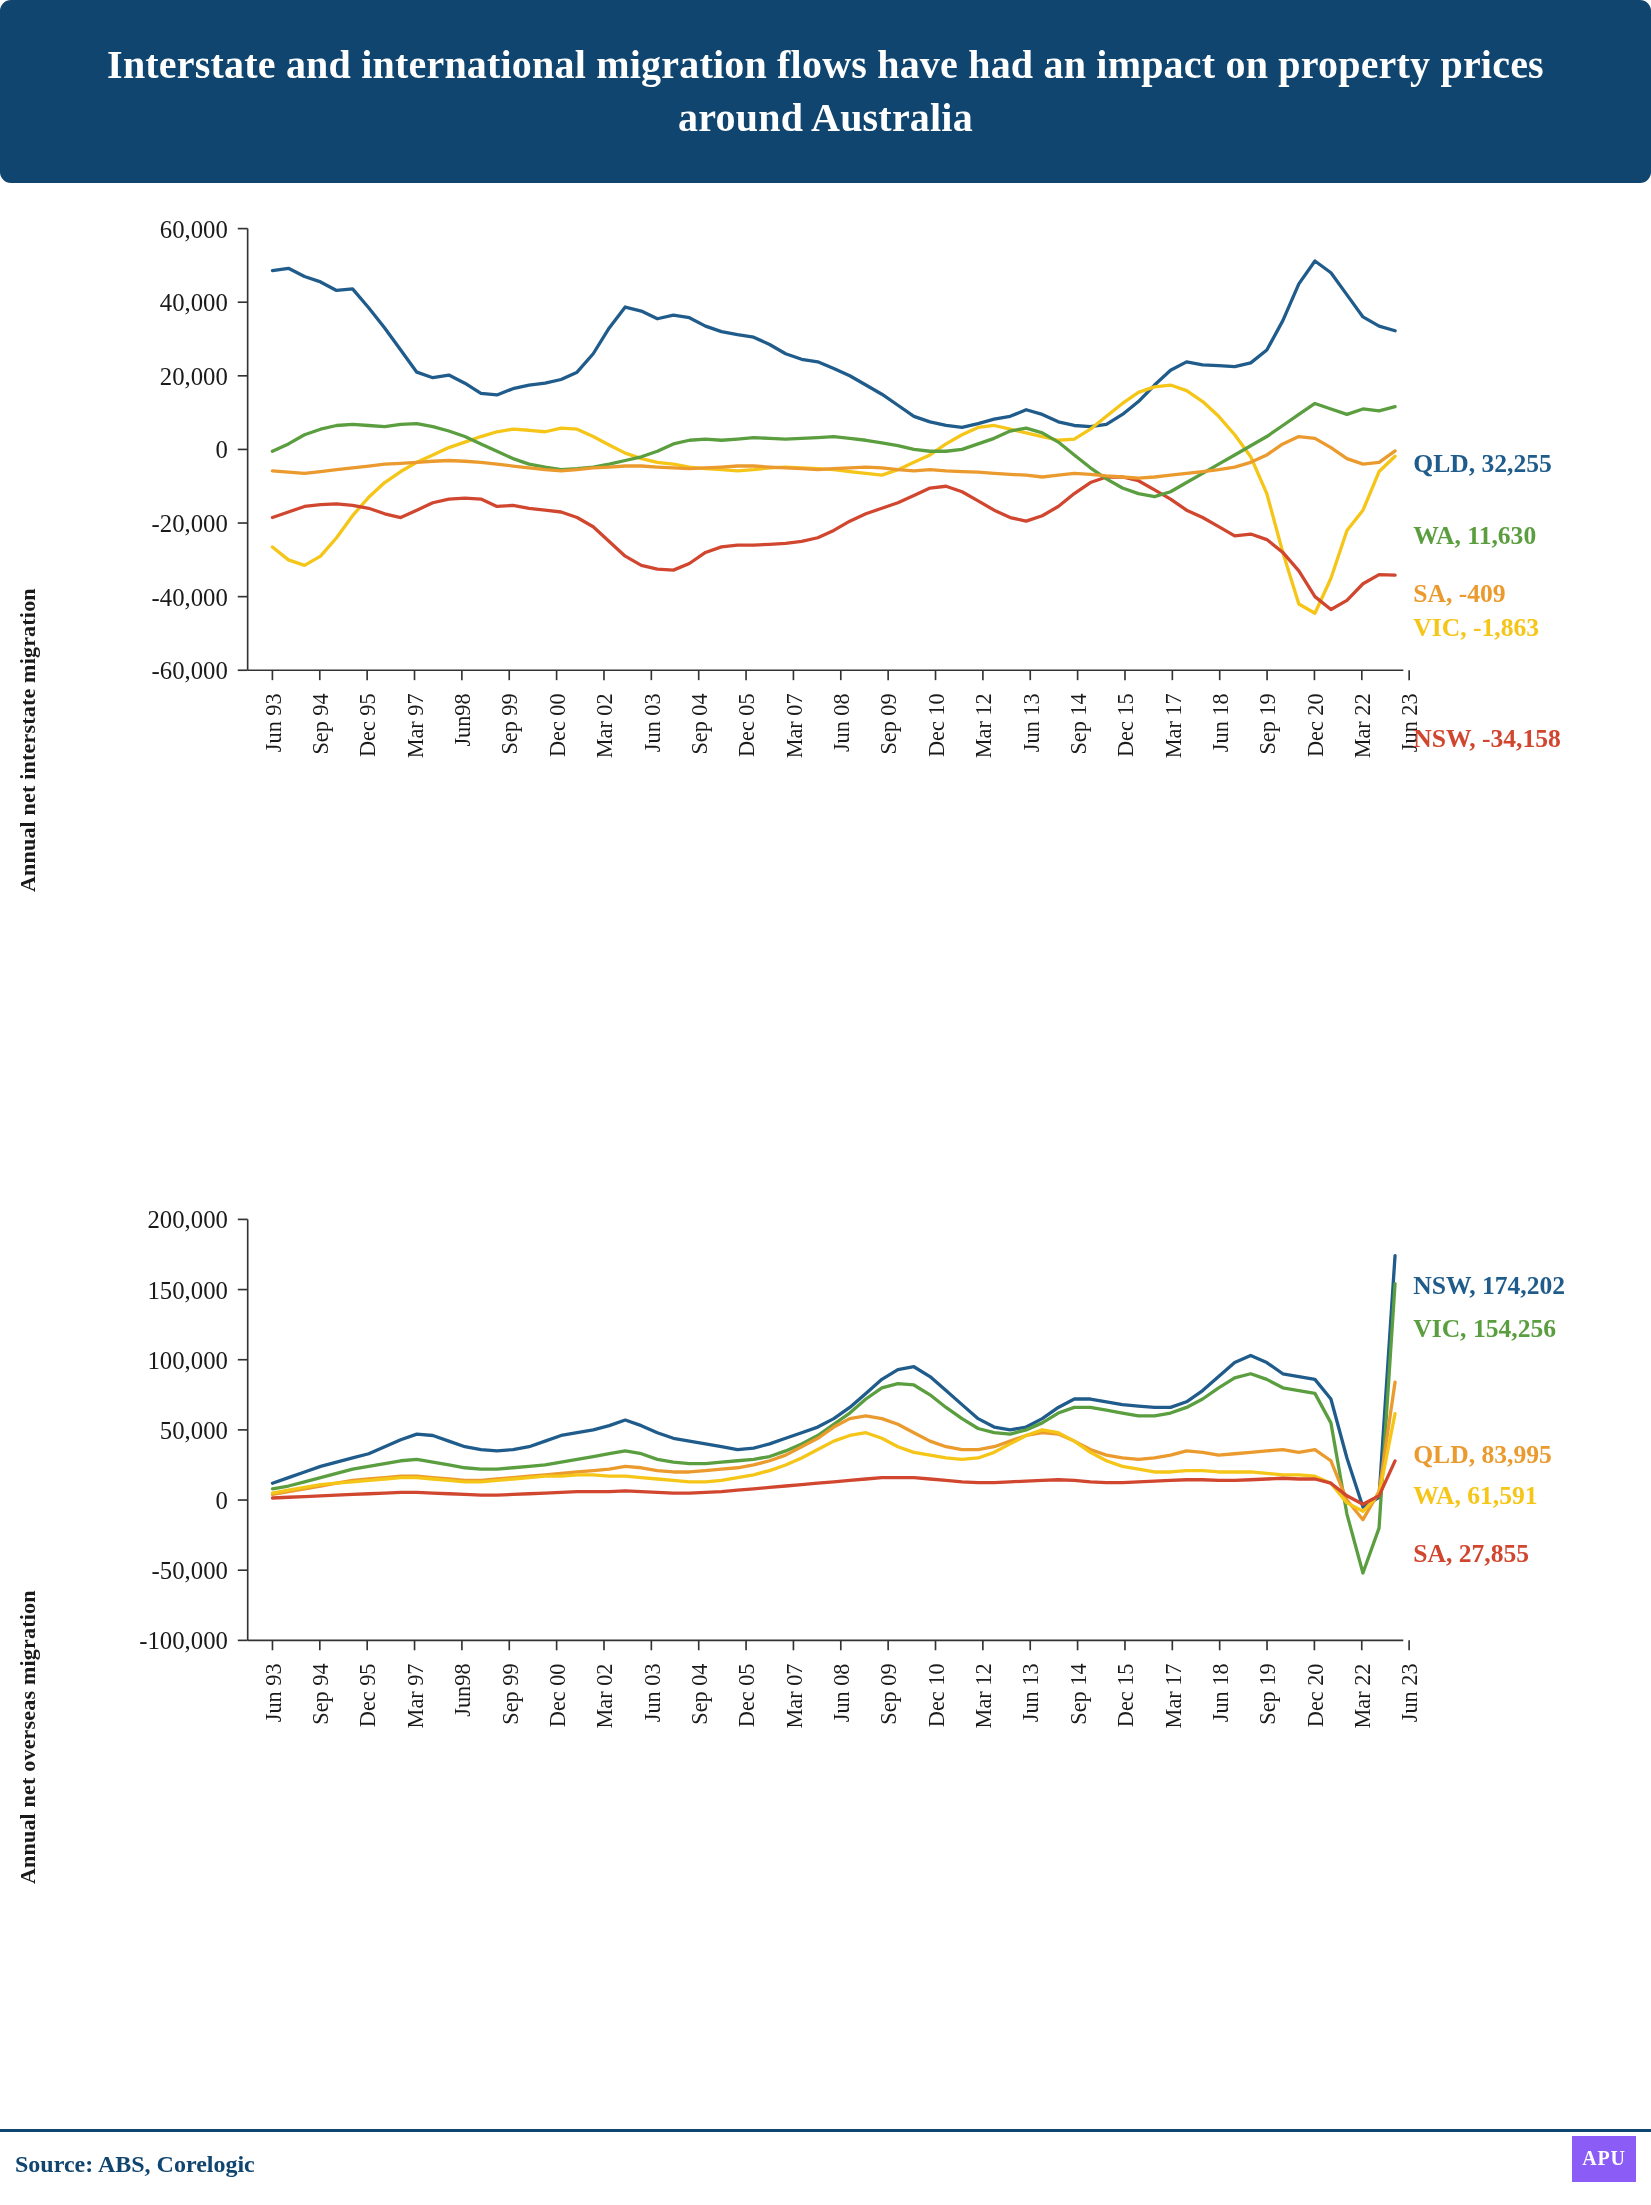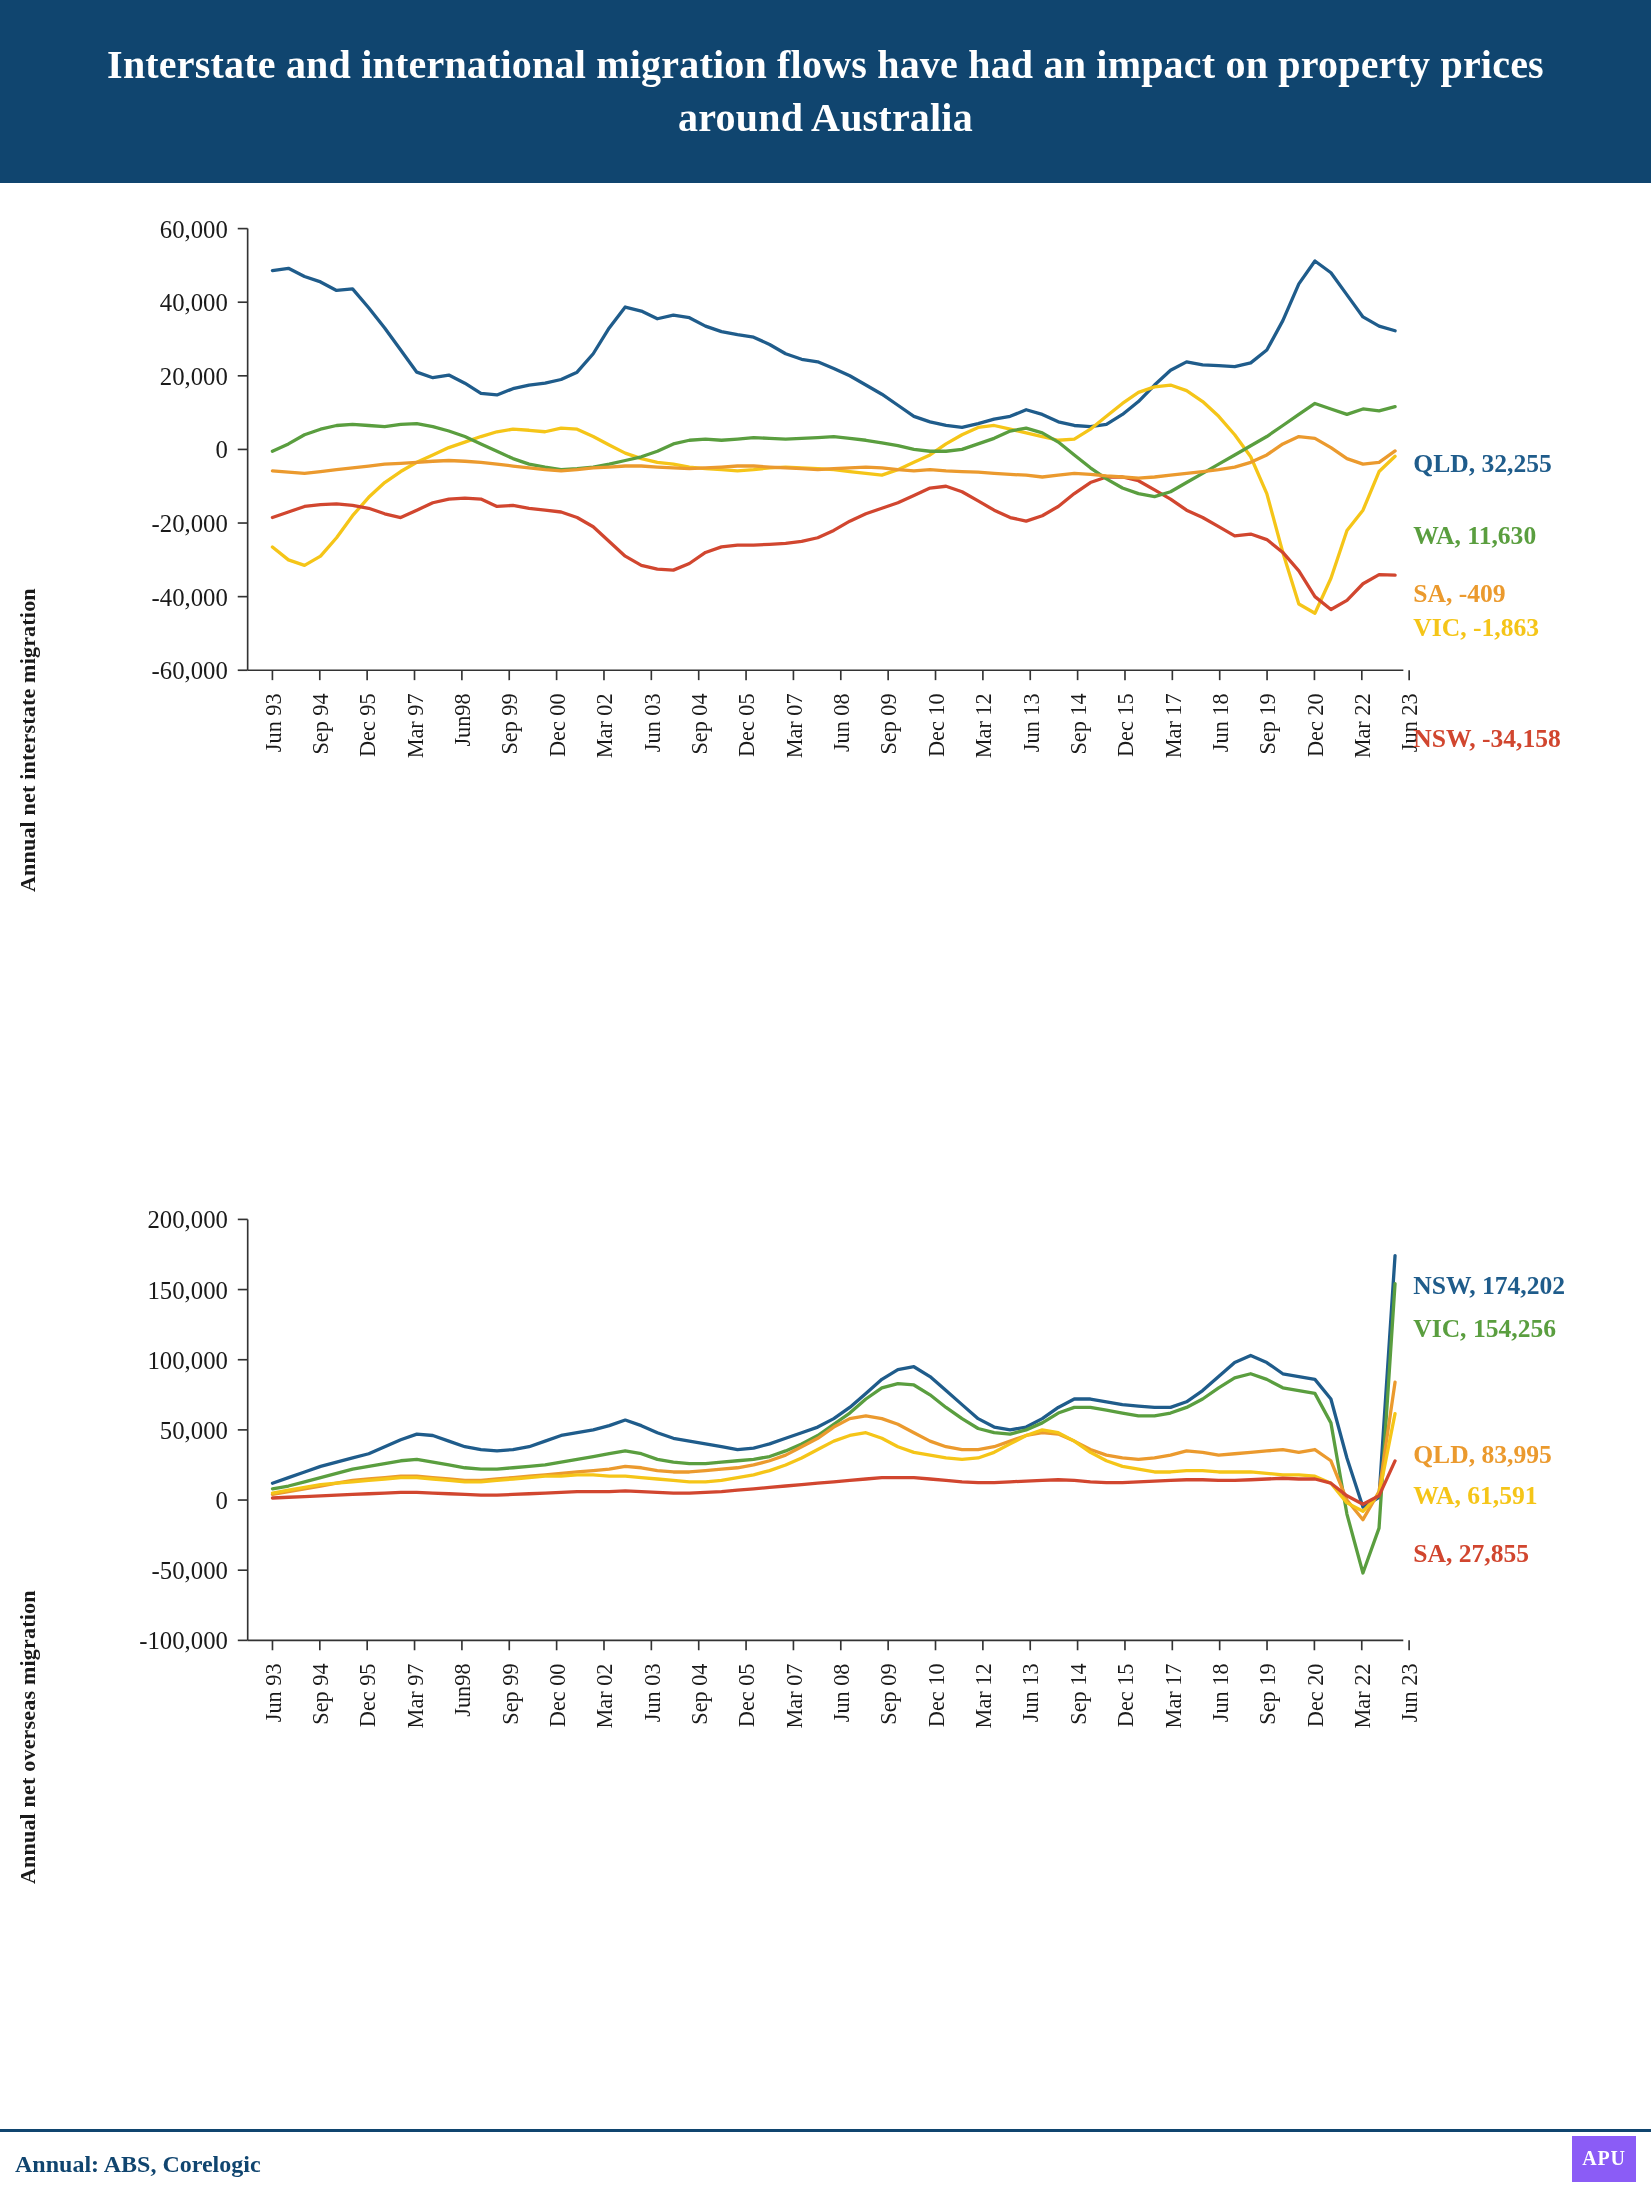--- a/index.html
+++ b/index.html
@@ -16,20 +16,21 @@
   }
   #header-banner {
     background: #10456f;
     width: 1651px;
     height: 183px;
     box-sizing: border-box;
     display: flex;
     align-items: center;
     justify-content: center;
     flex-direction: column;
+    border-radius: 11px;
   }
   #header-title {
     color: #ffffff;
     font-size: 40px;
     font-weight: bold;
     text-align: center;
     line-height: 1.32;
     letter-spacing: 0.2px;
     max-width: 1503px;
   }
@@ -252,16 +253,16 @@
       <text x="1712" y="145" font-family="&quot;Liberation Serif&quot;, serif" font-size="31" font-weight="bold" fill="#1f5c8b">NSW, 174,202</text>
       <text x="1712" y="197" font-family="&quot;Liberation Serif&quot;, serif" font-size="31" font-weight="bold" fill="#5a9e3f">VIC, 154,256</text>
       <text x="1712" y="350" font-family="&quot;Liberation Serif&quot;, serif" font-size="31" font-weight="bold" fill="#eb9a2e">QLD, 83,995</text>
       <text x="1712" y="400" font-family="&quot;Liberation Serif&quot;, serif" font-size="31" font-weight="bold" fill="#f5c518">WA, 61,591</text>
       <text x="1712" y="470" font-family="&quot;Liberation Serif&quot;, serif" font-size="31" font-weight="bold" fill="#d1462f">SA, 27,855</text>
     </svg>
 </div>
 
 <div id="footer">
   <div id="footer-rule"></div>
-  <div id="source-text">Annual: ABS, Corelogic</div>
+  <div id="source-text">Source: ABS, Corelogic</div>
   <div id="apu-badge">APU</div>
 </div>
 
 
 </body></html>

